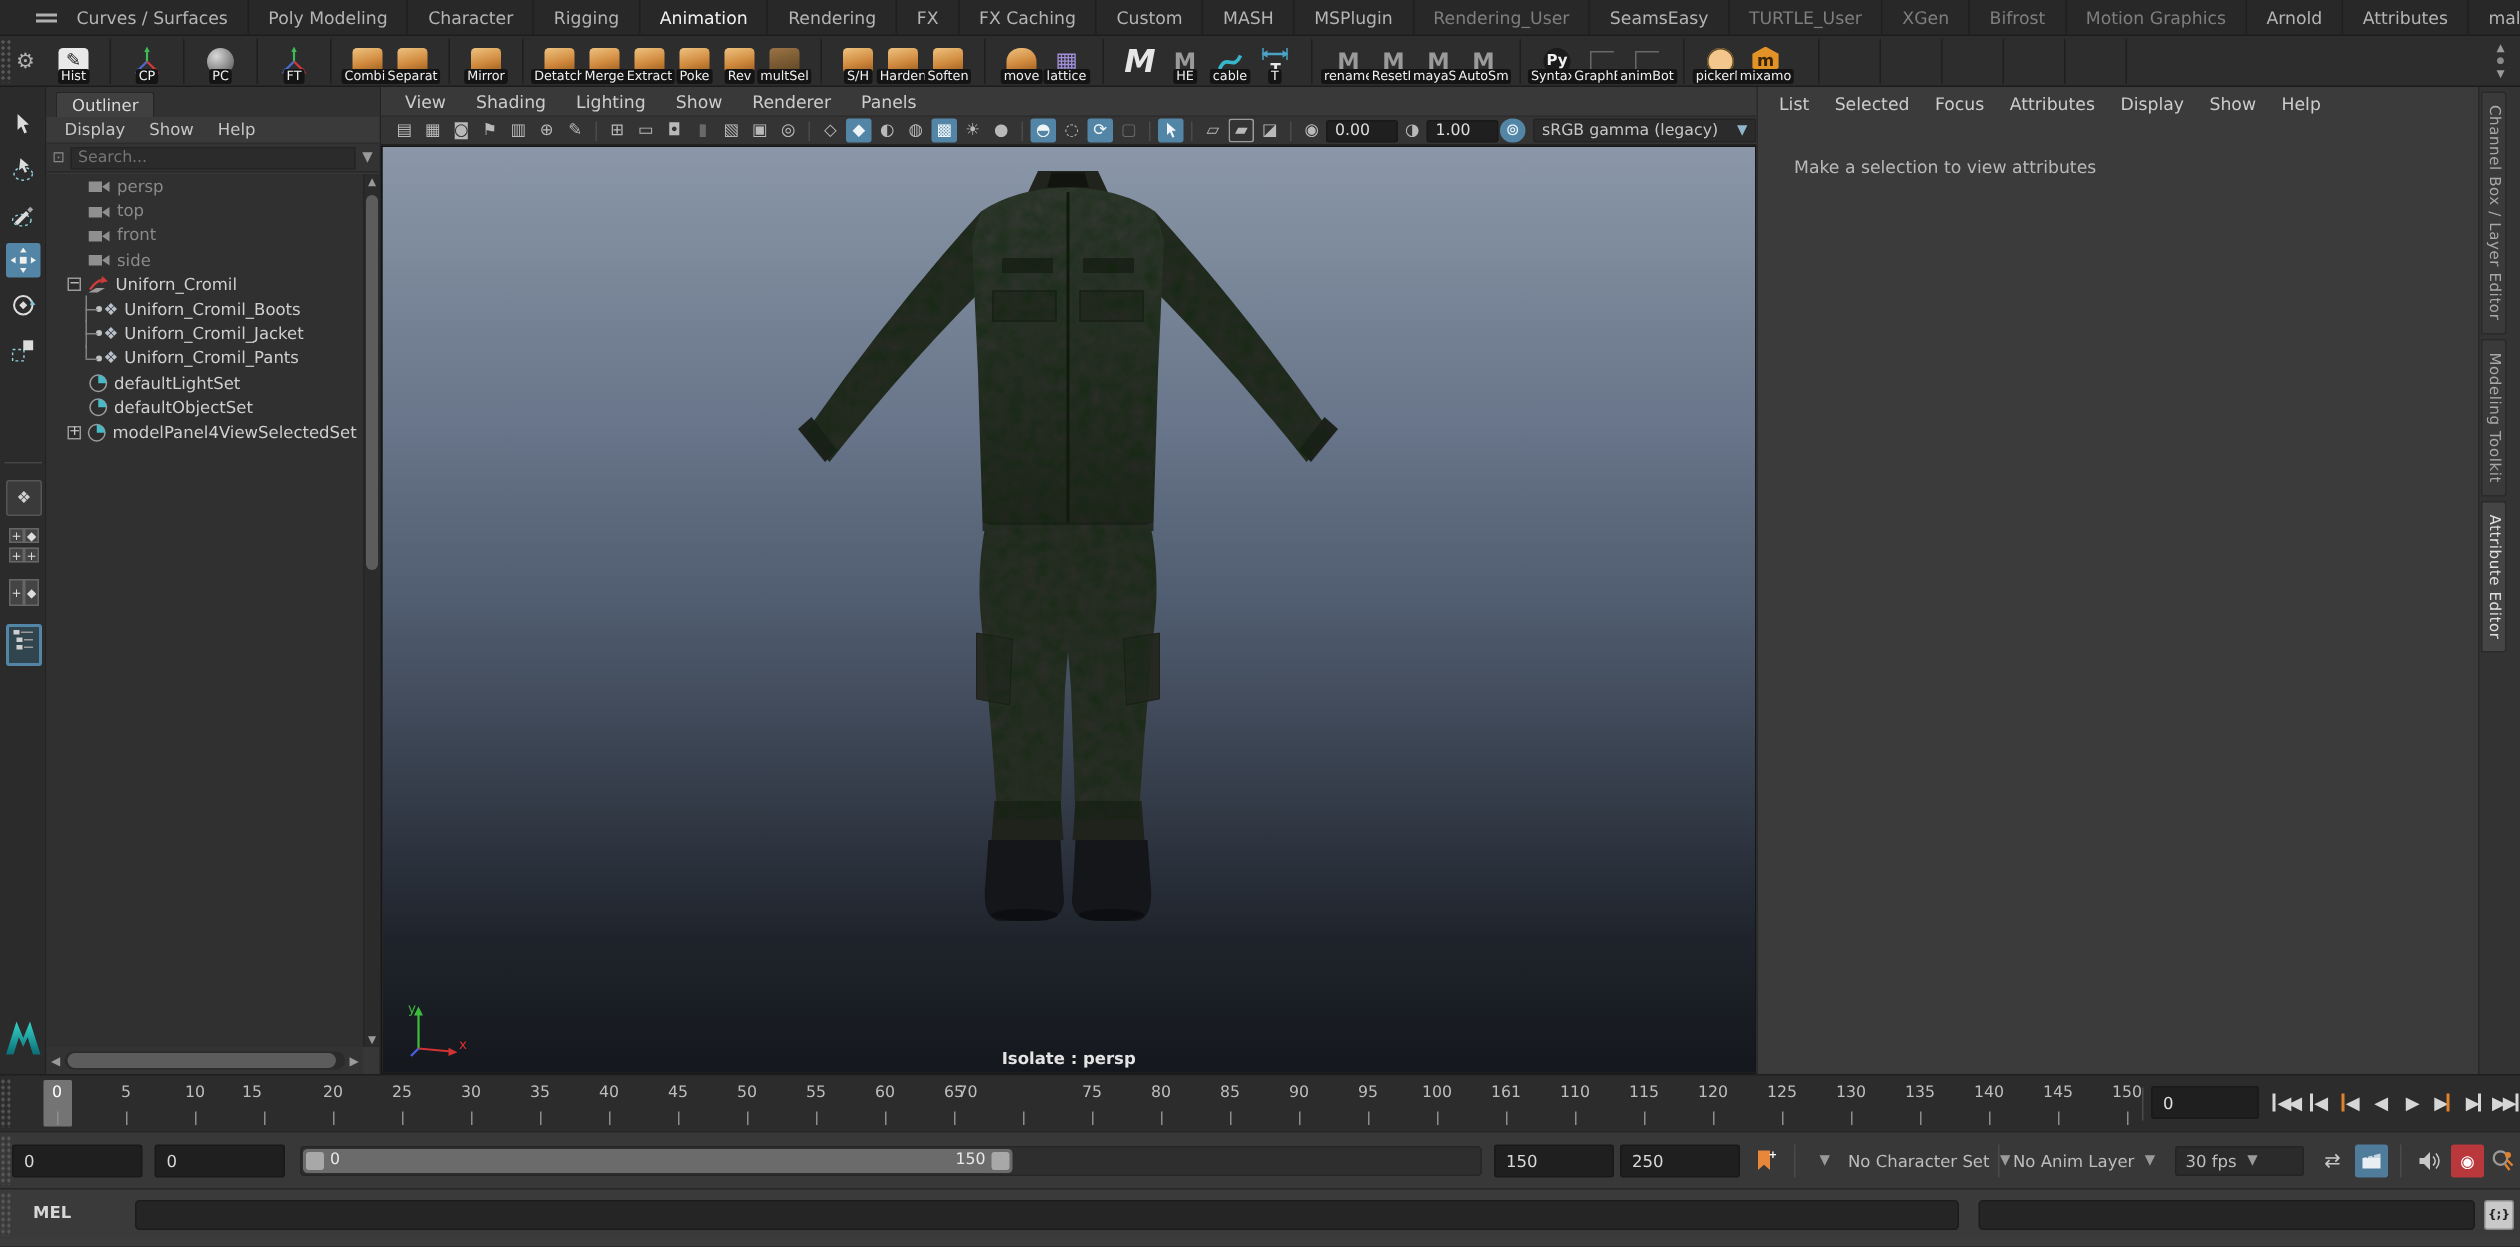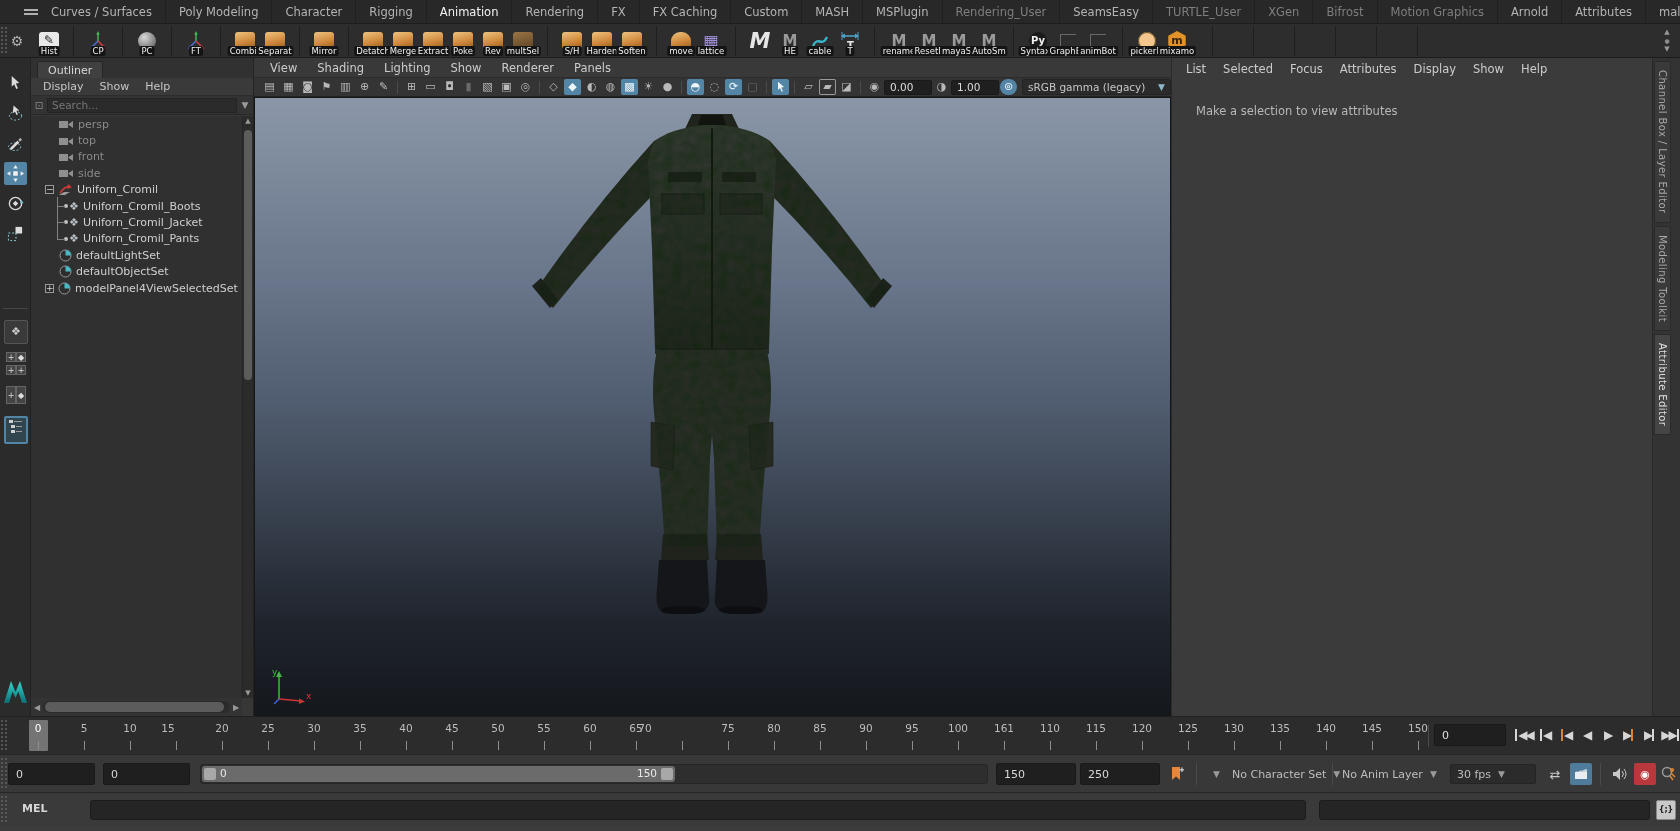--- a/index.html
+++ b/index.html
@@ -705,20 +705,21 @@
         </svg>
         <svg id="axisGizmo" width="46" height="46" viewBox="0 0 46 46">
           <line x1="12" y1="36" x2="12" y2="12" stroke="#3fba3f" stroke-width="1.5"></line>
           <path d="M12 8 L15 14 L9 14 Z" fill="#3fba3f"></path>
           <text x="5" y="12" fill="#3fba3f" font-size="9">y</text>
           <line x1="12" y1="36" x2="34" y2="38" stroke="#cf3333" stroke-width="1.5"></line>
           <path d="M38 38.5 L32 35.5 L32 41 Z" fill="#cf3333"></path>
           <text x="39" y="36" fill="#e03030" font-size="9">x</text>
           <line x1="12" y1="36" x2="7" y2="41" stroke="#4462e0" stroke-width="1.5"></line>
         </svg>
+        <div id="isolateLabel">Isolate : persp</div>
       </div>
     </div>
 
     <div id="rp">
       <div id="rpMenus">
           <div>List</div>
           <div>Selected</div>
           <div>Focus</div>
           <div>Attributes</div>
           <div>Display</div>

